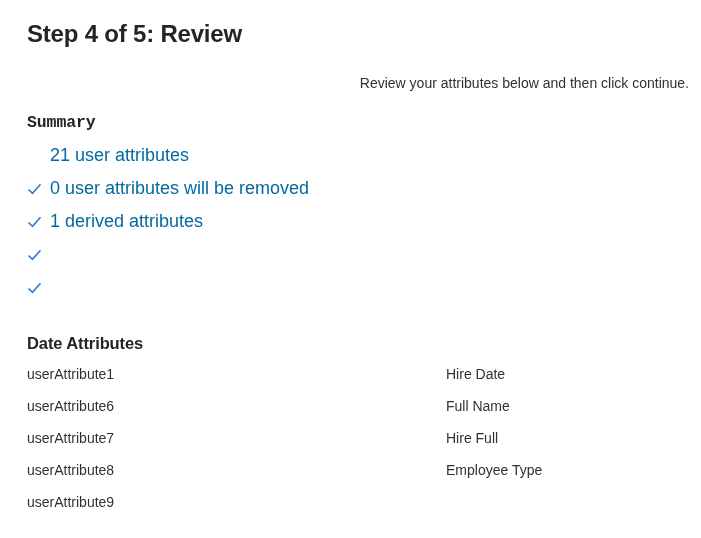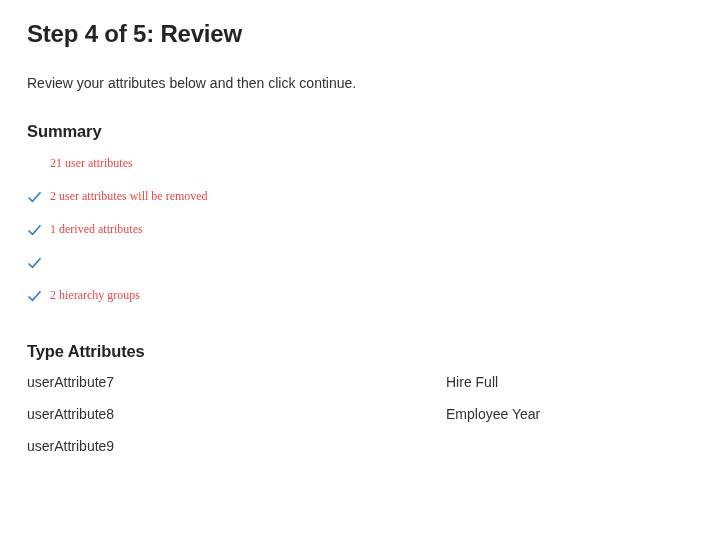--- a/index.html
+++ b/index.html
@@ -20,57 +20,57 @@
   .page-title {
     margin: 0;
     padding-top: 20px;
     font-size: 24px;
     line-height: 28px;
     font-weight: 700;
     color: #242424;
     letter-spacing: -0.2px;
   }
   .page-subtitle {
-    margin: 0;
+    margin: 12px;
     margin-top: 26px;
     font-size: 14px;
     line-height: 18px;
     font-weight: 400;
     color: #323130;
+    text-align: right;
   }
   .section-heading {
     margin: 0;
     font-size: 16.5px;
     line-height: 22px;
     font-weight: 700;
     color: #242424;
     letter-spacing: -0.1px;
   }
-  .summary-heading { margin-top: 28px; }
+  .summary-heading { margin-top: 20px; font-family: Liberation Mono, monospace; }
   .summary-list {
     margin-top: 5px;
   }
   .summary-item {
     display: flex;
     align-items: center;
     height: 33px;
   }
   .summary-item .icon-cell {
     width: 23px;
     flex: 0 0 23px;
     display: flex;
     align-items: center;
   }
   .summary-item .icon-cell svg {
     display: block;
   }
   .summary-item .item-label {
-    font-size: 12px;
-    color: #ef4444;
-    font-family: Liberation Serif, serif;
+    font-size: 18px;
+    color: #0369a1;
   }
   .ua-heading { margin-top: 28px; }
   .ua-list {
     margin-top: 4px;
   }
   .ua-row {
     display: flex;
     align-items: center;
     height: 32px;
   }
@@ -102,21 +102,21 @@
       <span class="icon-cell"></span>
       <span class="item-label">21 user attributes</span>
     </div>
 
     <div class="summary-item">
       <span class="icon-cell">
         <svg width="15" height="12" viewBox="0 0 15 12">
             <path d="M1.5 6.5 L5.5 10.3 L13.5 1.3" fill="none" stroke="#2b7cd3" stroke-width="1.6"></path>
           </svg>
       </span>
-      <span class="item-label">2 user attributes will be removed</span>
+      <span class="item-label">0 user attributes will be removed</span>
     </div>
 
 
     <div class="summary-item">
       <span class="icon-cell">
         <svg width="15" height="12" viewBox="0 0 15 12">
             <path d="M1.5 6.5 L5.5 10.3 L13.5 1.3" fill="none" stroke="#2b7cd3" stroke-width="1.6"></path>
           </svg>
       </span>
       <span class="item-label">1 derived attributes</span>
@@ -129,39 +129,46 @@
           </svg>
       </span>
     </div>
 
     <div class="summary-item">
       <span class="icon-cell">
         <svg width="15" height="12" viewBox="0 0 15 12">
             <path d="M1.5 6.5 L5.5 10.3 L13.5 1.3" fill="none" stroke="#2b7cd3" stroke-width="1.6"></path>
           </svg>
       </span>
-      <span class="item-label">2 hierarchy groups</span>
     </div>
 
   </div>
 
-  <h2 class="section-heading ua-heading">Type Attributes</h2>
+  <h2 class="section-heading ua-heading">Date Attributes</h2>
 
   <div class="ua-list">
 
+    <div class="ua-row">
+      <span class="ua-name">userAttribute1</span>
+      <span class="ua-display">Hire Date</span>
+    </div>
 
+    <div class="ua-row">
+      <span class="ua-name">userAttribute6</span>
+      <span class="ua-display">Full Name</span>
+    </div>
 
     <div class="ua-row">
       <span class="ua-name">userAttribute7</span>
       <span class="ua-display">Hire Full</span>
     </div>
 
     <div class="ua-row">
       <span class="ua-name">userAttribute8</span>
-      <span class="ua-display">Employee Year</span>
+      <span class="ua-display">Employee Type</span>
     </div>
 
     <div class="ua-row">
       <span class="ua-name">userAttribute9</span>
       <span class="ua-display"></span>
     </div>
 
   </div>
 
 </div>

